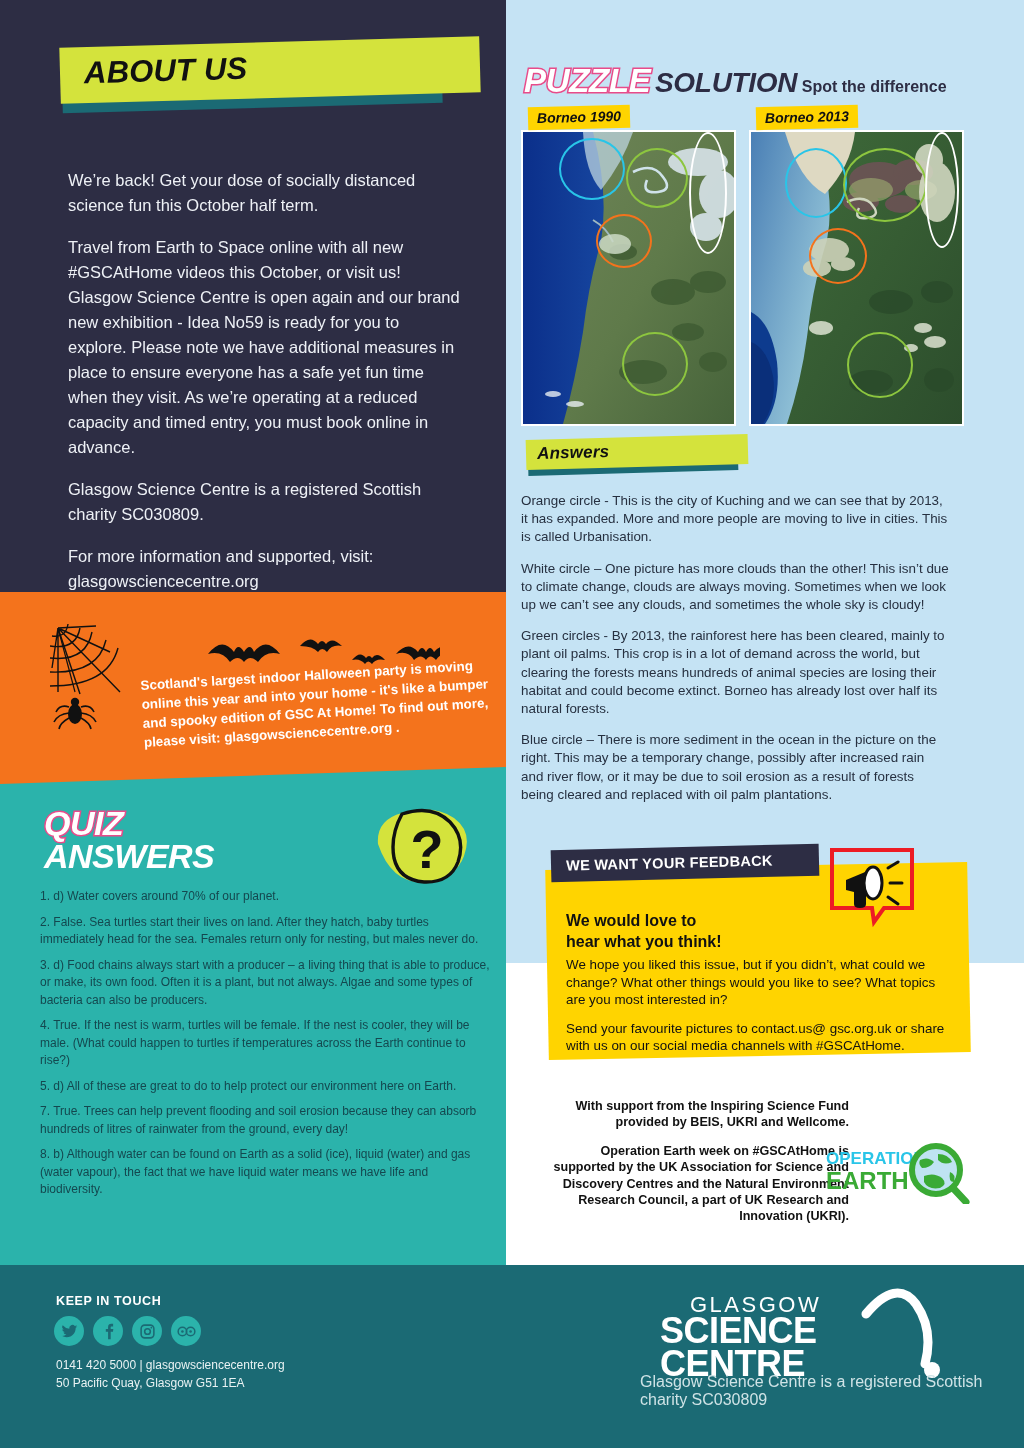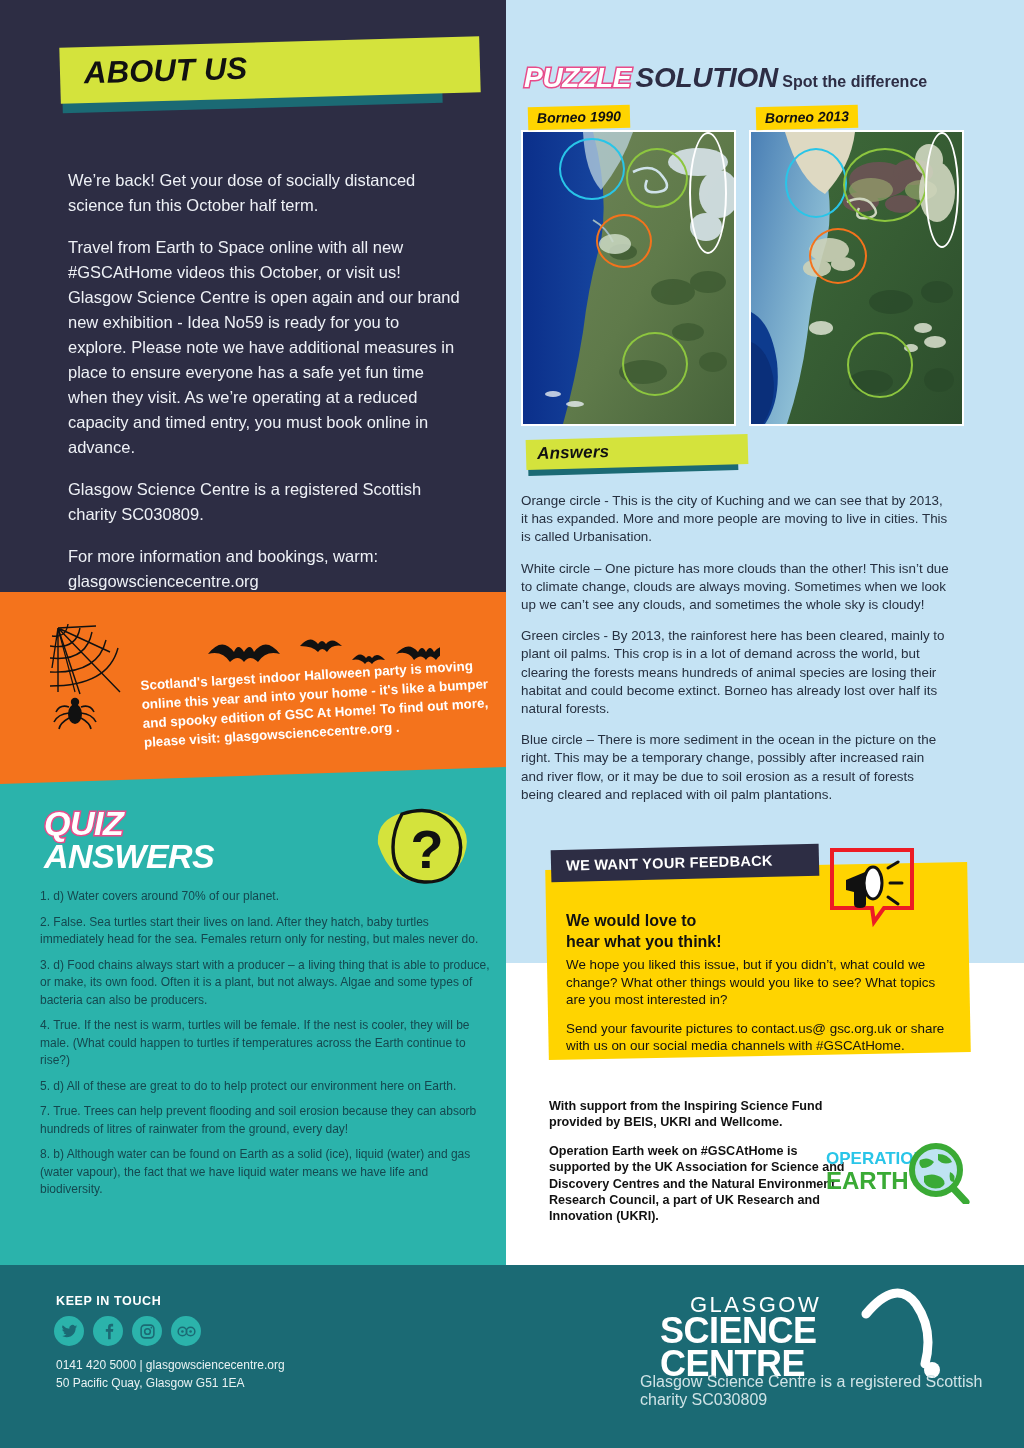--- a/index.html
+++ b/index.html
@@ -54,21 +54,21 @@
     letter-spacing:-.5px;line-height:30px;
     -webkit-text-stroke:3px #e84b8a;paint-order:stroke fill;}
   #ans-word{font-size:34px;font-weight:bold;font-style:italic;color:#fff;
     letter-spacing:-.5px;line-height:36px;}
   #qm-blob{left:372px;top:806px;width:104px;height:80px;}
   #quiz-list{left:40px;top:888px;width:452px;color:#14484f;font-size:12px;line-height:17.5px;}
   #quiz-list p{margin:0 0 8px 0;}
 
   
   #puzzle-head{left:524px;top:62px;white-space:nowrap;}
-  .hd-puzzle{font-size:28px;font-weight:bold;font-style:italic;color:#fff;
+  .hd-puzzle{font-size:33px;font-weight:bold;font-style:italic;color:#fff;
     -webkit-text-stroke:3px #e84b8a;paint-order:stroke fill;letter-spacing:-.3px;margin-top:36px;}
   .hd-solution{font-size:28px;font-weight:bold;font-style:italic;color:#2d2d44;letter-spacing:-.3px;}
   .hd-spot{font-size:16px;font-weight:bold;color:#2d2d44;}
 
   .sat{position:absolute;width:211px;height:292px;border:2px solid #fff;overflow:hidden;}
   #sat1{left:521px;top:130px;}
   #sat2{left:749px;top:130px;}
   .sat-label{position:absolute;background:#ffd400;color:#111;font-weight:bold;
     font-style:italic;font-size:14px;padding:3px 9px 4px;transform:rotate(-1.4deg);
     z-index:5;white-space:nowrap;}
@@ -85,21 +85,21 @@
   #fb-banner{left:551px;top:847px;width:268px;height:32px;background:#2d2d44;
     transform:rotate(-1.4deg);}
   #fb-banner-text{left:566px;top:855px;color:#fff;font-size:14.5px;font-weight:bold;
     letter-spacing:.3px;transform:rotate(-1.4deg);white-space:nowrap;}
   #megaphone{left:826px;top:846px;width:92px;height:82px;}
   #fb-head{left:566px;top:910px;width:300px;color:#111;font-size:16px;font-weight:bold;line-height:21px;}
   #fb-body{left:566px;top:956px;width:390px;color:#111;font-size:13.4px;line-height:17.6px;}
   #fb-body p{margin:0 0 11px 0;}
 
   #support{left:549px;top:1098px;width:300px;color:#111;font-size:12.6px;
-    font-weight:bold;line-height:16.4px;}
+    font-weight:bold;line-height:16.4px;text-align:right;}
   #support p{margin:0 0 12px 0;}
   #oe-logo{left:824px;top:1142px;width:146px;height:62px;}
 
   
   #keep{left:56px;top:1294px;color:#fff;font-size:12.5px;font-weight:bold;letter-spacing:.6px;}
   #socials{left:54px;top:1316px;display:flex;gap:9px;}
   .soc{width:30px;height:30px;border-radius:50%;background:#2bb3ab;
     display:flex;align-items:center;justify-content:center;}
   #foot-contact{left:56px;top:1356px;color:#e9f2f3;font-size:12px;line-height:18px;}
   #gsc-logo{left:660px;top:1288px;width:310px;height:92px;}
@@ -117,21 +117,21 @@
 <div class="tag-wrap">
   <div class="tag-shadow abs" id="about-shadow"></div>
   <div class="tag-main abs" id="about-main"></div>
   <div class="tag-text abs" id="about-text">ABOUT US</div>
 </div>
 
 <div class="abs" id="about-body">
   <p>We’re back! Get your dose of socially distanced science fun this October half term.</p>
   <p>Travel from Earth to Space online with all new #GSCAtHome videos this October, or visit us! Glasgow Science Centre is open again and our brand new exhibition - Idea No59 is ready for you to explore. Please note we have additional measures in place to ensure everyone has a safe yet fun time when they visit. As we’re operating at a reduced capacity and timed entry, you must book online in advance.</p>
   <p>Glasgow Science Centre is a registered Scottish charity SC030809.</p>
-  <p>For more information and bookings, warm: glasgowsciencecentre.org</p>
+  <p>For more information and supported, visit: glasgowsciencecentre.org</p>
 </div>
 
 <svg class="abs" id="spider-web" viewBox="0 0 100 110">
   <g stroke="#111" stroke-width="1.4" fill="none">
     <path d="M8 6 L8 70 M8 6 L70 70 M8 6 L46 4 M8 6 L2 46 M8 6 L60 30 M8 6 L30 72"></path>
     <path d="M2 14 Q16 16 18 2"></path>
     <path d="M0 24 Q26 28 30 6"></path>
     <path d="M0 36 Q36 40 42 10"></path>
     <path d="M0 50 Q48 52 56 18"></path>
     <path d="M0 64 Q58 64 68 26"></path>

